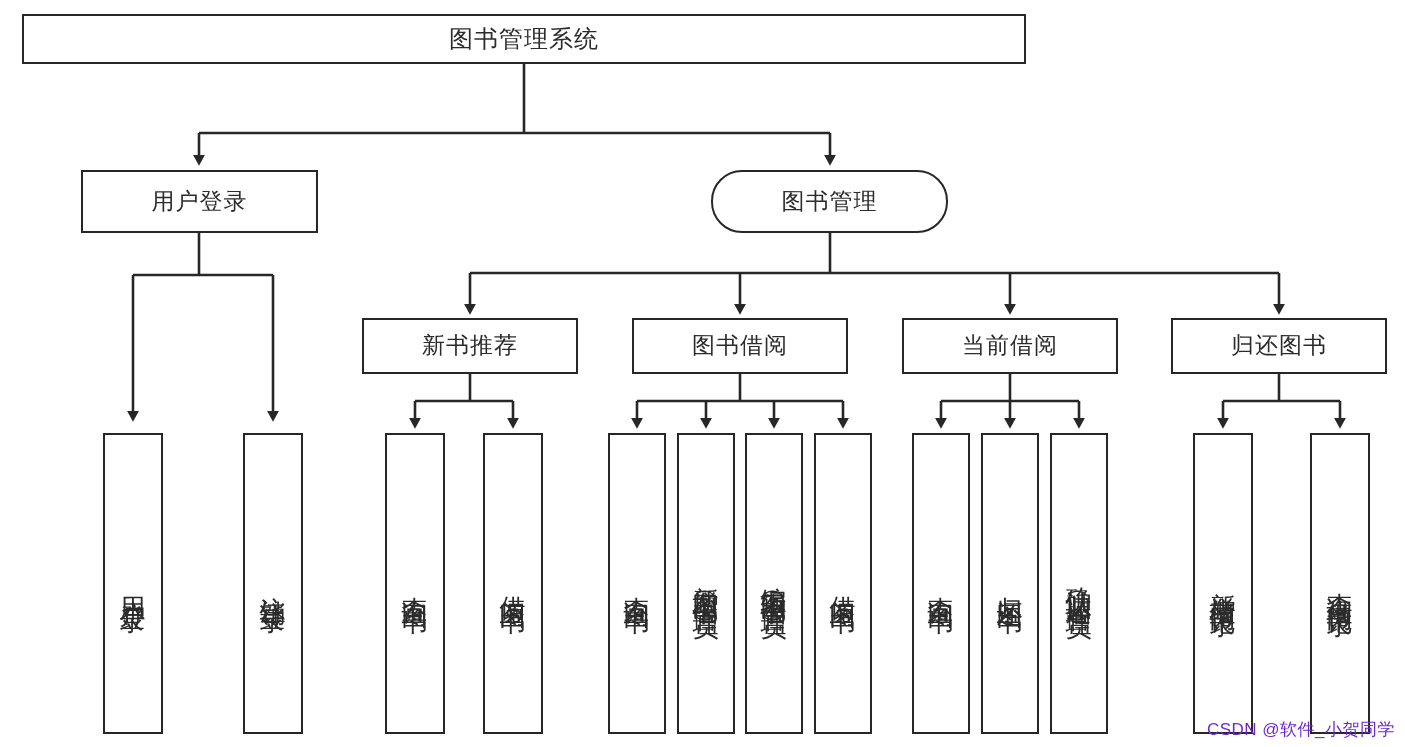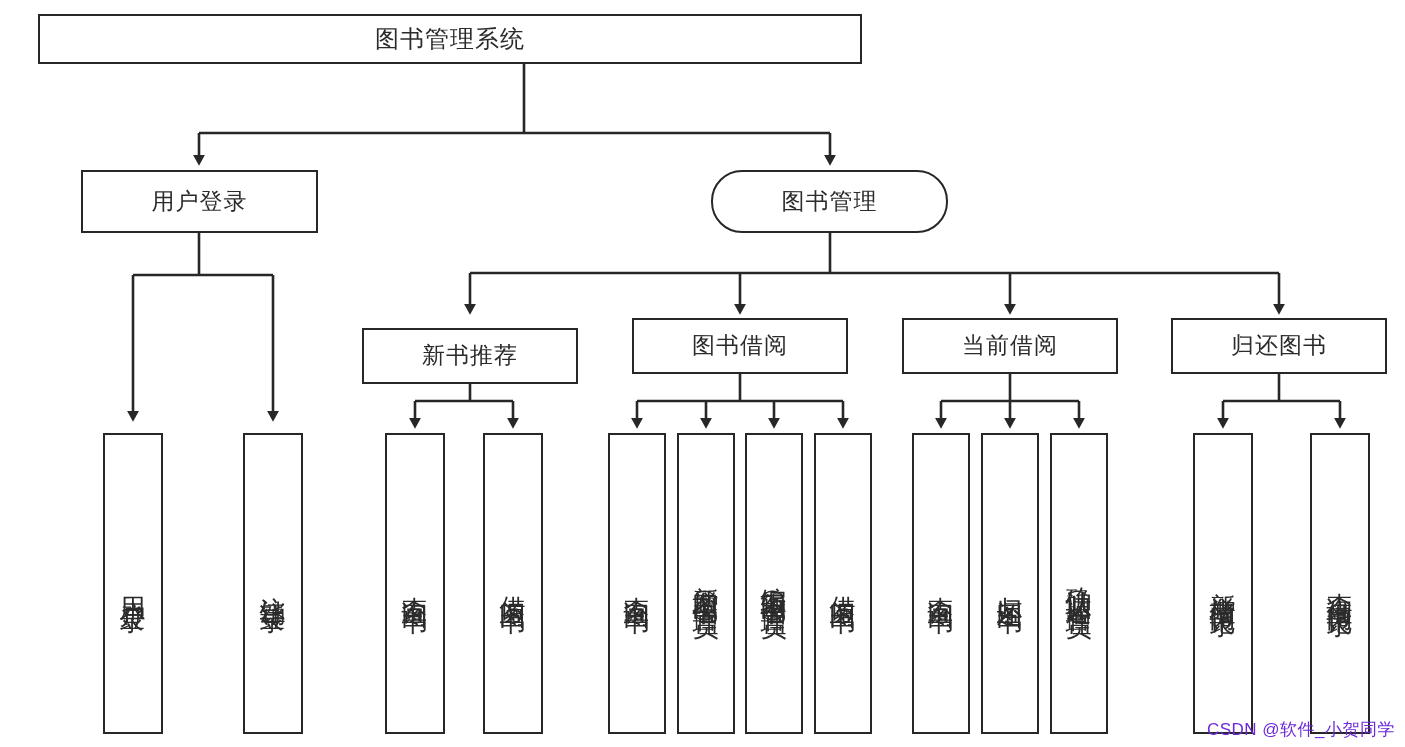--- a/index.html
+++ b/index.html
@@ -122,32 +122,32 @@
       <path d="M1010,401 L1010,419" marker-end="url(#arrow)"></path>
       <path d="M1079,401 L1079,419" marker-end="url(#arrow)"></path>
 
       <path d="M1279,374 L1279,401"></path>
       <path d="M1223,401 L1340,401"></path>
       <path d="M1223,401 L1223,419" marker-end="url(#arrow)"></path>
       <path d="M1340,401 L1340,419" marker-end="url(#arrow)"></path>
     </g>
   </svg>
 
-  <div class="node root horiz" style="left:22px; top:14px; width:824px; height:50px;margin-left:16px;">
+  <div class="node root horiz" style="left:22px; top:14px; width:1004px; height:50px;">
     <span class="label">图书管理系统</span>
   </div>
 
   <div class="node horiz" style="left:81px; top:170px; width:237px; height:63px;">
     <span class="label">用户登录</span>
   </div>
   <div class="node horiz" style="left:711px; top:170px; width:237px; height:63px;border-radius:31px;">
     <span class="label">图书管理</span>
   </div>
 
-  <div class="node horiz" style="left:362px; top:328px; width:216px; height:56px;">
+  <div class="node horiz" style="left:362px; top:318px; width:216px; height:56px;">
     <span class="label">新书推荐</span>
   </div>
   <div class="node horiz" style="left:902px; top:318px; width:216px; height:56px;">
     <span class="label">当前借阅</span>
   </div>
   <div class="node horiz" style="left:632px; top:318px; width:216px; height:56px;">
     <span class="label">图书借阅</span>
   </div>
   <div class="node horiz" style="left:1171px; top:318px; width:216px; height:56px;">
     <span class="label">归还图书</span>

